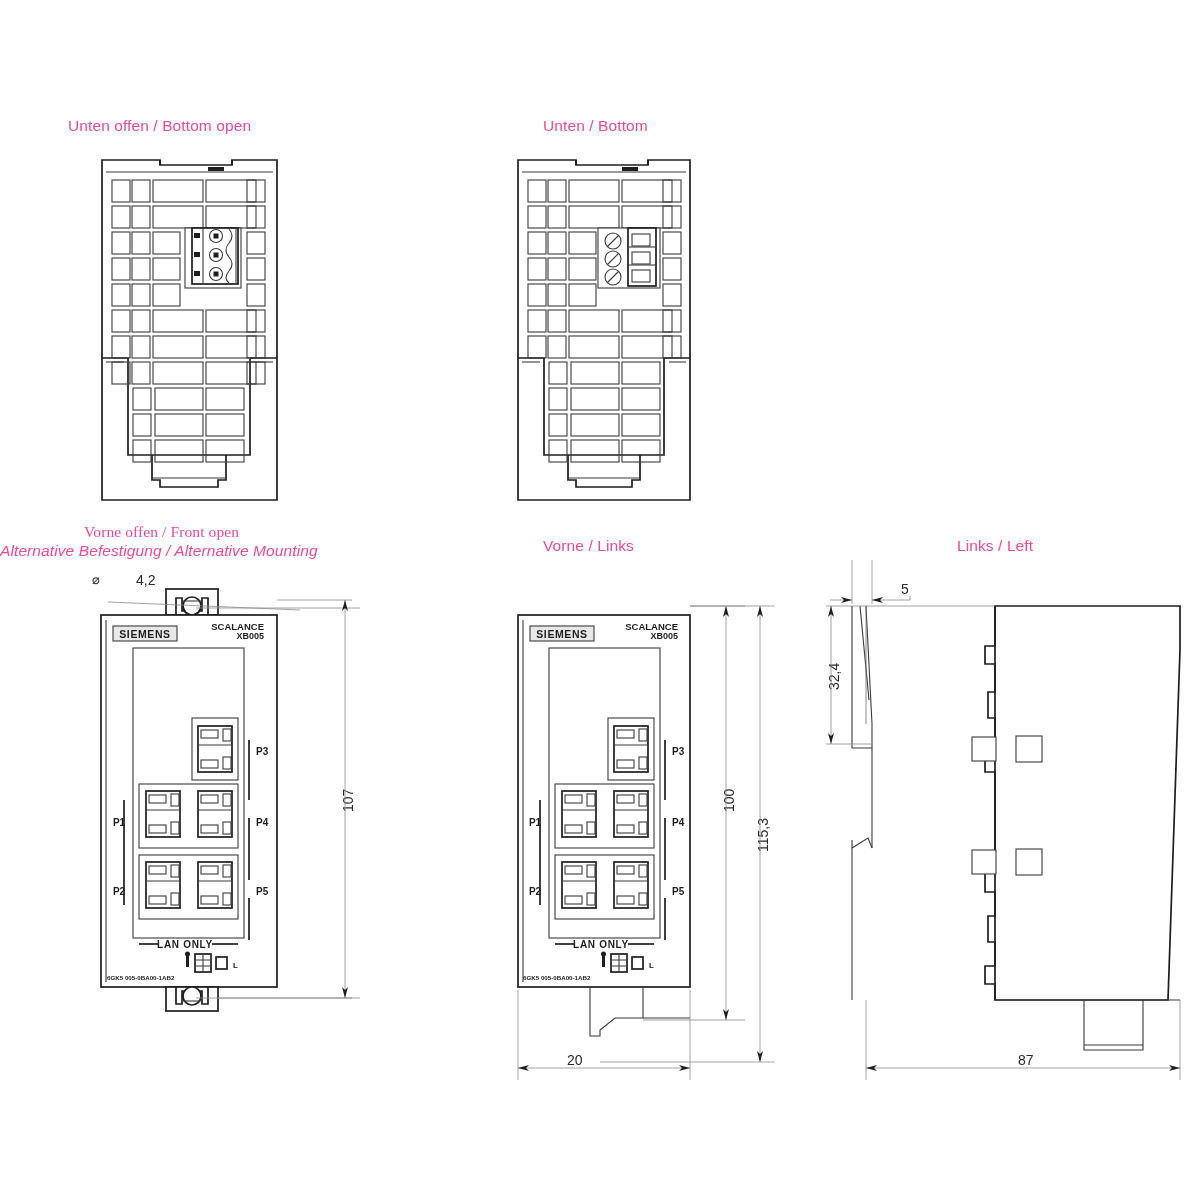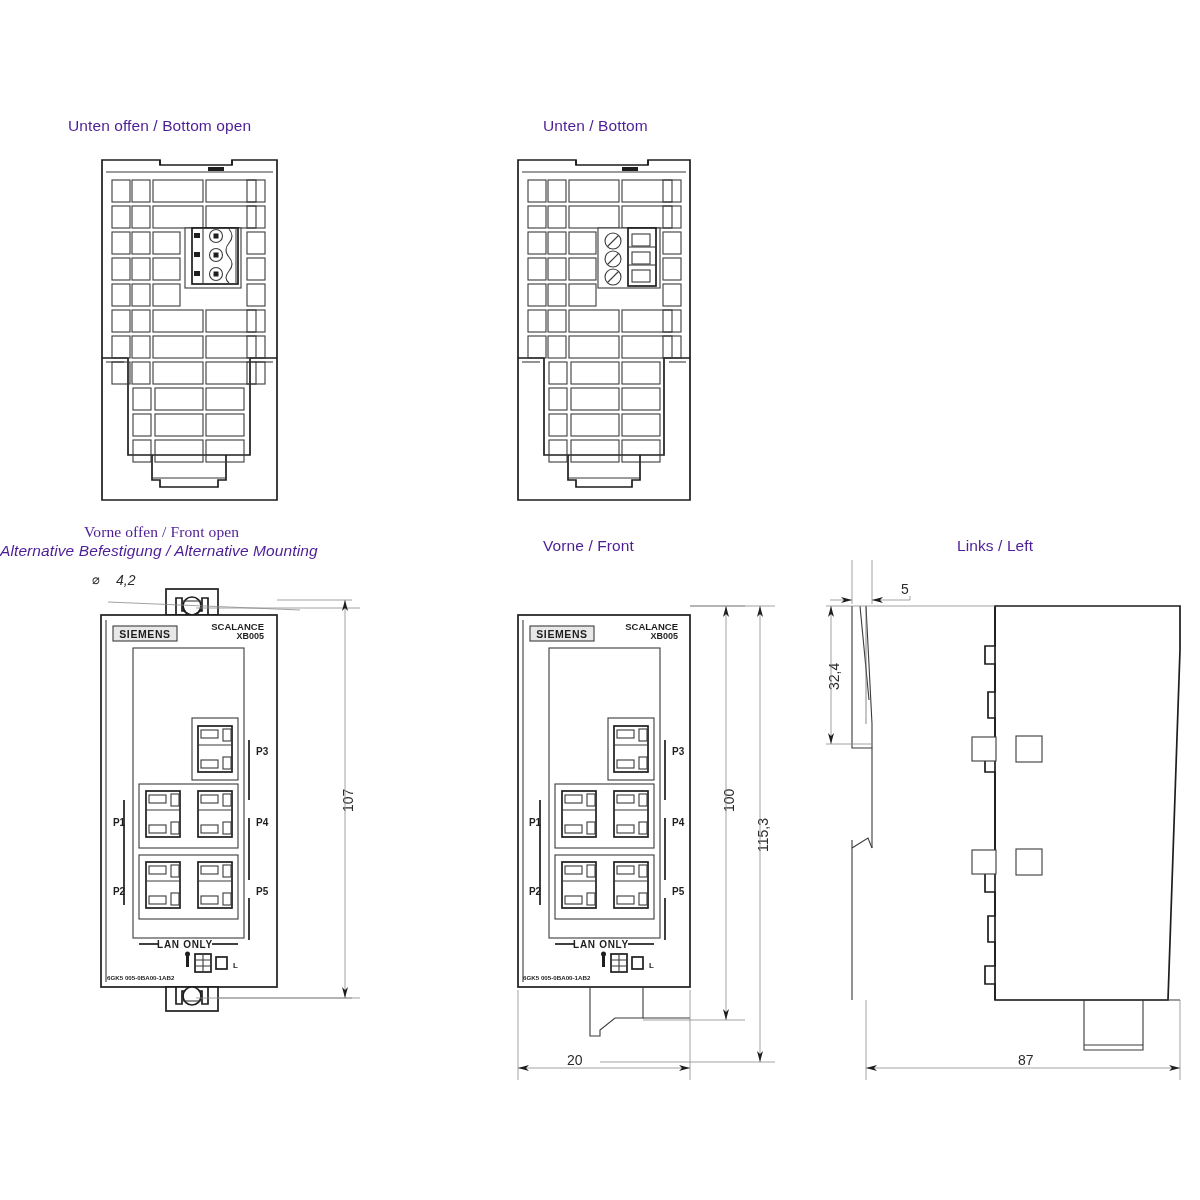--- a/index.html
+++ b/index.html
@@ -18,21 +18,21 @@
   #sheet {
     position: absolute;
     inset: 0;
     width: 1200px;
     height: 1200px;
   }
   .view-title {
     position: absolute;
     font-family: "Liberation Sans", sans-serif;
     font-size: 15.5px;
-    color: #4c1d95;
+    color: #ec4899;
     white-space: nowrap;
     letter-spacing: 0.1px;
   }
   .dim-text {
     position: absolute;
     font-family: "Liberation Sans", sans-serif;
     font-size: 14px;
     color: #2b2b2b;
     white-space: nowrap;
   }
@@ -52,26 +52,26 @@
 </head>
 <body>
 
 <div class="view-title" style="left:68px; top:117px;">Unten offen / Bottom open</div>
 
 <div class="view-title" style="left:543px; top:117px;text-align:center;">Unten / Bottom</div>
 
 <div class="view-title" style="left:84px; top:523px;font-family:Liberation Serif, serif;">Vorne offen / Front open</div>
 <div class="view-title" style="left:0px; top:542px;font-style:italic;">Alternative Befestigung / Alternative Mounting</div>
 
-<div class="view-title" style="left:543px; top:537px;">Vorne / Front</div>
+<div class="view-title" style="left:543px; top:537px;">Vorne / Links</div>
 
 <div class="view-title" style="left:957px; top:537px;">Links / Left</div>
 
 <div class="dim-text" style="left:92px; top:572px; font-size:13px;">⌀</div>
-<div class="dim-text" style="left:116px; top:572px;font-style:italic;">4,2</div>
+<div class="dim-text" style="left:136px; top:572px;">4,2</div>
 
 <div class="dim-text vert" style="left:340px; top:812px;">107</div>
 
 <div class="dim-text vert" style="left:721px; top:812px;">100</div>
 <div class="dim-text vert" style="left:755px; top:852px;">115,3</div>
 <div class="dim-text" style="left:567px; top:1052px;">20</div>
 
 <div class="dim-text" style="left:901px; top:581px;">5</div>
 <div class="dim-text vert" style="left:826px; top:690px;">32,4</div>
 <div class="dim-text" style="left:1018px; top:1052px;">87</div>

